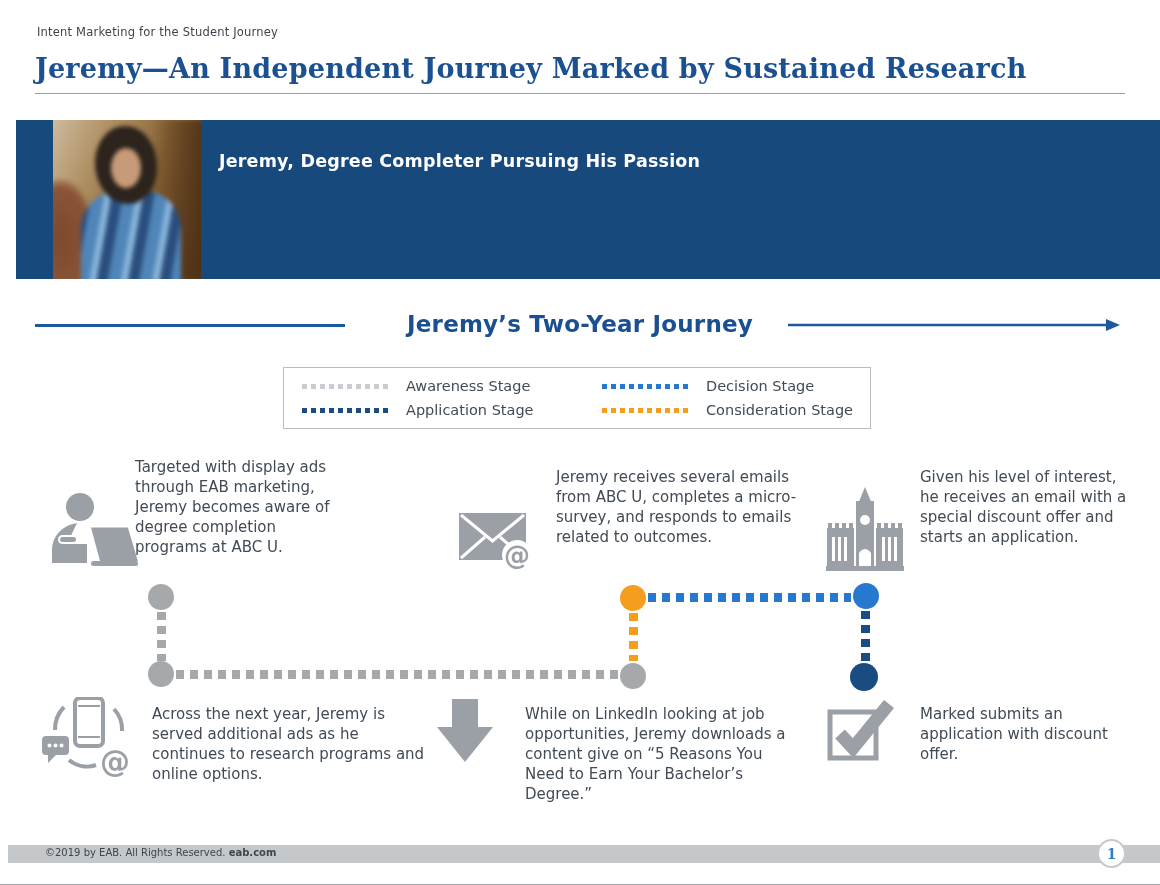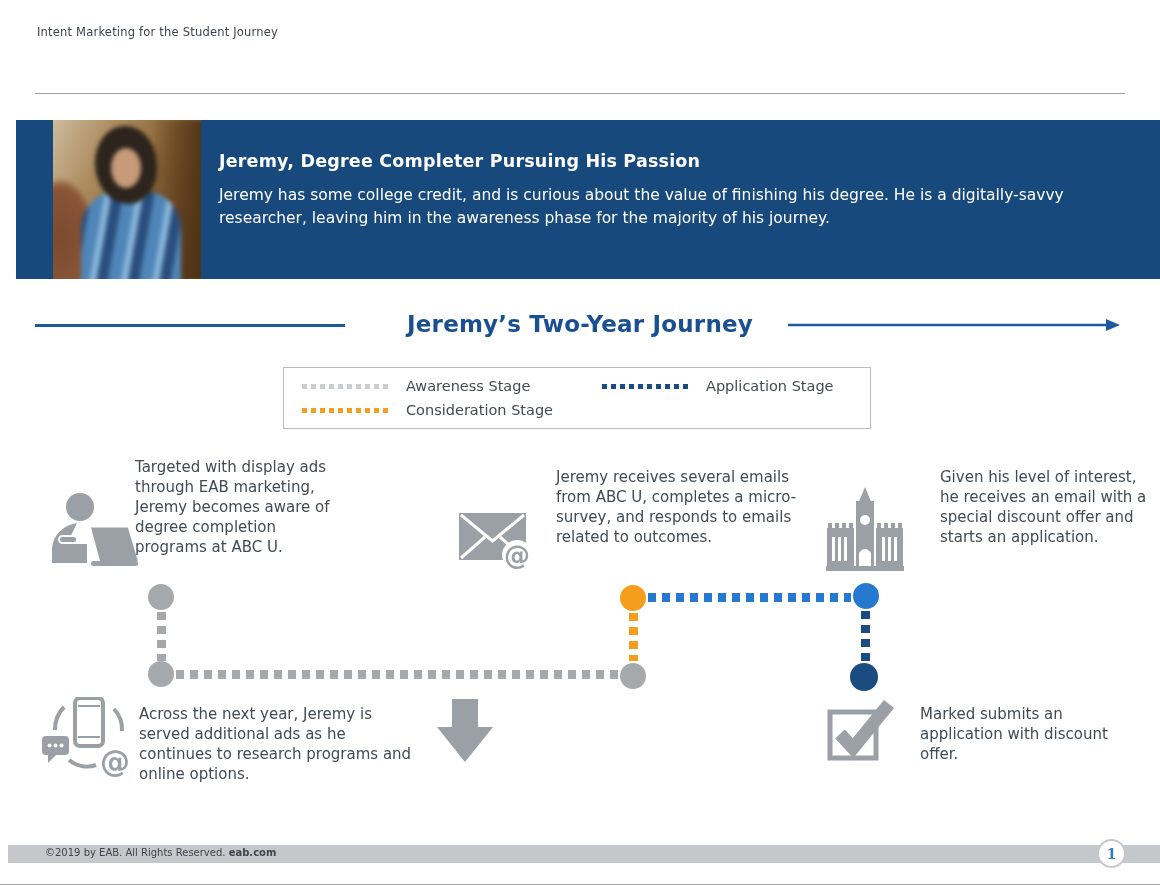--- a/index.html
+++ b/index.html
@@ -58,33 +58,33 @@
                 background:#fff; border:2px solid #c6c9cb; color:#2e7cc4; font-family:"DejaVu Serif","Liberation Serif",serif;
                 font-weight:700; font-size:14px; display:flex; align-items:center; justify-content:center; }
   .bottom-edge { position:absolute; left:0; bottom:0; width:1160px; height:1px; background:#9fa4a8; }
 </style>
 </head>
 <body>
 
 <div class="page">
 
   <div class="eyebrow">Intent Marketing for the Student Journey</div>
+  <h1 class="title">Jeremy—An Independent Journey Marked by Sustained Research</h1>
   <div class="title-rule"></div>
 
   <div class="banner">
     <div class="photo">
       <div class="ph-wood"></div>
       <div class="ph-fore"></div>
       <div class="ph-sweater"></div>
       <div class="ph-hair"></div>
       <div class="ph-face"></div>
     </div>
     <div class="banner-text">
       <div class="banner-heading">Jeremy, Degree Completer Pursuing His Passion</div>
-      <div class="banner-body">Jeremy has some college credit, and is curious about the value of finishing his degree. He is a digitally-savvy researcher, leaving him in the awareness phase for the majority of his journey.</div>
     </div>
   </div>
 
   <div class="journey-line-left"></div>
   <div class="journey-heading">Jeremy’s Two-Year Journey</div>
   <svg class="journey-arrow-right" width="332" height="20" viewBox="0 0 332 20">
     <line x1="0" y1="10" x2="318" y2="10" stroke="#1d5a9b" stroke-width="2.5"></line>
     <polygon points="318,4 332,10 318,16" fill="#1d5a9b"></polygon>
   </svg>
 
@@ -96,20 +96,35 @@
           <i style="background: rgb(201, 205, 209);"></i>
           <i style="background: rgb(201, 205, 209);"></i>
           <i style="background: rgb(201, 205, 209);"></i>
           <i style="background: rgb(201, 205, 209);"></i>
           <i style="background: rgb(201, 205, 209);"></i>
           <i style="background: rgb(201, 205, 209);"></i>
           <i style="background: rgb(201, 205, 209);"></i>
           <i style="background: rgb(201, 205, 209);"></i>
         </span>
       <span class="legend-label">Awareness Stage</span>
+    </div>
+    <div class="legend-item">
+      <span class="legend-swatch">
+          <i style="background: rgb(39, 121, 208);"></i>
+          <i style="background: rgb(39, 121, 208);"></i>
+          <i style="background: rgb(39, 121, 208);"></i>
+          <i style="background: rgb(39, 121, 208);"></i>
+          <i style="background: rgb(39, 121, 208);"></i>
+          <i style="background: rgb(39, 121, 208);"></i>
+          <i style="background: rgb(39, 121, 208);"></i>
+          <i style="background: rgb(39, 121, 208);"></i>
+          <i style="background: rgb(39, 121, 208);"></i>
+          <i style="background: rgb(39, 121, 208);"></i>
+        </span>
+      <span class="legend-label">Decision Stage</span>
     </div>
     <div class="legend-item">
       <span class="legend-swatch">
           <i style="background: rgb(26, 76, 130);"></i>
           <i style="background: rgb(26, 76, 130);"></i>
           <i style="background: rgb(26, 76, 130);"></i>
           <i style="background: rgb(26, 76, 130);"></i>
           <i style="background: rgb(26, 76, 130);"></i>
           <i style="background: rgb(26, 76, 130);"></i>
           <i style="background: rgb(26, 76, 130);"></i>
@@ -176,21 +191,21 @@
       <rect x="56" y="50" width="3" height="24" fill="#fff"></rect>
         <rect x="62" y="50" width="3" height="24" fill="#fff"></rect>
         <rect x="68" y="50" width="3" height="24" fill="#fff"></rect>
       <path d="M33 80 L33 66 Q39 58 45 66 L45 80 Z" fill="#fff"></path>
       <rect x="0" y="79" width="78" height="5" fill="#9aa0a5"></rect>
     </svg>
   </span>
 
   <div class="step-text" style="left:556px; top:467px; width:255px;">Jeremy receives several emails from ABC U, completes a micro-survey, and responds to emails related to outcomes.</div>
   <div class="step-text" style="left:135px; top:457px; width:200px;">Targeted with display ads through EAB marketing, Jeremy becomes aware of degree completion programs at ABC U.</div>
-  <div class="step-text" style="left:920px; top:467px; width:215px;margin-left:20px;">Given his level of interest, he receives an email with a special discount offer and starts an application.</div>
+  <div class="step-text" style="left:920px; top:467px; width:215px;">Given his level of interest, he receives an email with a special discount offer and starts an application.</div>
 
   <div class="timeline">
       <div class="tl-seg v" style="top: 612px; height: 49px; left: 156.5px; background: repeating-linear-gradient(rgb(165, 169, 172) 0px, rgb(165, 169, 172) 8px, transparent 8px, transparent 14px);"></div>
       <div class="tl-seg h" style="left: 176px; width: 442px; top: 669.5px; background: repeating-linear-gradient(90deg, rgb(165, 169, 172) 0px, rgb(165, 169, 172) 8px, transparent 8px, transparent 14px);"></div>
       <div class="tl-seg v" style="top: 613px; height: 48px; left: 628.5px; background: repeating-linear-gradient(rgb(245, 157, 29) 0px, rgb(245, 157, 29) 8px, transparent 8px, transparent 14px);"></div>
       <div class="tl-seg h" style="left: 648px; width: 203px; top: 592.5px; background: repeating-linear-gradient(90deg, rgb(39, 121, 208) 0px, rgb(39, 121, 208) 8px, transparent 8px, transparent 14px);"></div>
       <div class="tl-seg v" style="top: 611px; height: 50px; left: 860.5px; background: repeating-linear-gradient(rgb(26, 76, 130) 0px, rgb(26, 76, 130) 8px, transparent 8px, transparent 14px);"></div>
       <div class="tl-node" style="left: 148px; top: 584px; height: 26px; width: 26px; background: rgb(165, 169, 172);"></div>
       <div class="tl-node" style="left: 148px; top: 661px; height: 26px; width: 26px; background: rgb(165, 169, 172);"></div>
       <div class="tl-node" style="left: 620px; top: 663px; height: 26px; width: 26px; background: rgb(165, 169, 172);"></div>
@@ -220,21 +235,22 @@
       <polygon points="15,0 41,0 41,28 56,28 28,63 0,28 15,28" fill="#9aa0a5"></polygon>
     </svg>
   </span>
   <span class="step-icon" style="left:827px; top:698px;">
     <svg width="70" height="64" viewBox="0 0 70 64">
       <rect x="3" y="14" width="46" height="46" fill="#fff" stroke="#9aa0a5" stroke-width="5"></rect>
       <path d="M13 36 L26 50 L62 6" fill="none" stroke="#9aa0a5" stroke-width="13"></path>
     </svg>
   </span>
 
-  <div class="step-text" style="left:139px; top:704px; width:280px;">Across the next year, Jeremy is served additional ads as he continues to research programs and online options.</div>
+  <div class="step-text" style="left:152px; top:704px; width:280px;">Across the next year, Jeremy is served additional ads as he continues to research programs and online options.</div>
+  <div class="step-text" style="left:525px; top:704px; width:280px;">While on LinkedIn looking at job opportunities, Jeremy downloads a content give on “5 Reasons You Need to Earn Your Bachelor’s Degree.”</div>
   <div class="step-text" style="left:920px; top:704px; width:200px;">Marked submits an application with discount offer.</div>
 
   <div class="footer-bar">
     <div class="footer-text">
       <span>©2019 by EAB. All Rights Reserved.</span>
       <span class="footer-site">eab.com</span>
     </div>
   </div>
   <div class="page-badge">1</div>
   <div class="bottom-edge"></div>

